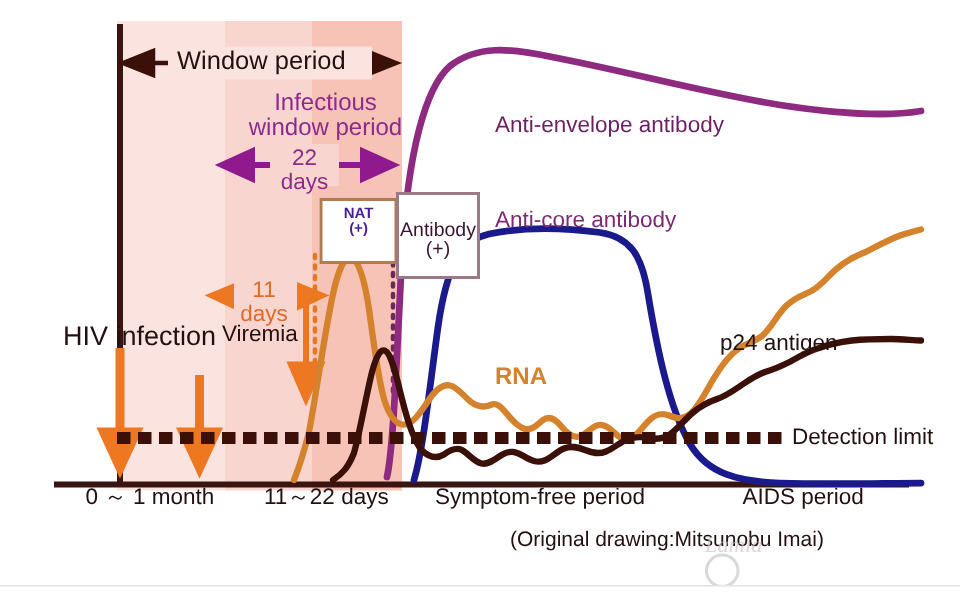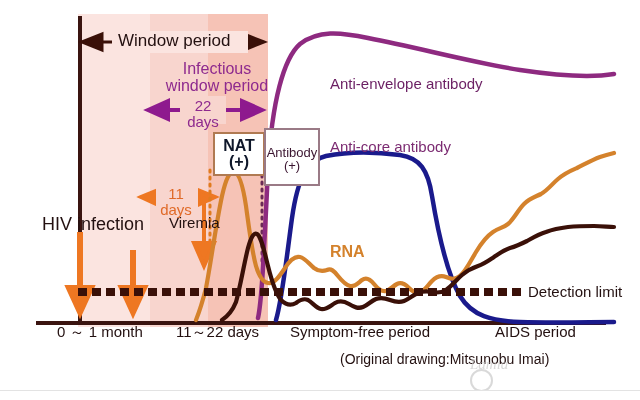--- a/index.html
+++ b/index.html
@@ -24,39 +24,39 @@
   #curves{position:absolute;left:0;top:0;width:640px;height:400px;}
 
   
   .lbl{position:absolute;white-space:nowrap;line-height:1.08;}
 
   #lbl-window{left:118px;top:32px;font-size:17px;color:#231010;}
   #lbl-infectious{left:152px;top:60px;font-size:16px;color:#8e2a8e;text-align:center;width:130px;}
   #lbl-22{left:186px;top:98px;font-size:15px;color:#8e2a8e;text-align:center;width:34px;}
   #lbl-11{left:159px;top:186px;font-size:15px;color:#e06a28;text-align:center;width:34px;}
   #lbl-hiv{left:42px;top:215px;font-size:18px;color:#231010;}
-  #lbl-viremia{left:148px;top:215px;font-size:15px;color:#231010;margin-left:21px;}
+  #lbl-viremia{left:148px;top:215px;font-size:15px;color:#231010;}
   #lbl-antienv{left:330px;top:76px;font-size:15px;color:#6b1f63;}
   #lbl-anticore{left:330px;top:139px;font-size:15px;color:#7c2b72;}
   #lbl-rna{left:330px;top:243px;font-size:16px;font-weight:bold;color:#d4822c;}
   #lbl-p24{left:480px;top:221px;font-size:15px;color:#231010;}
   #lbl-det{left:528px;top:284px;font-size:15px;color:#231010;}
 
   
   #lbl-ax1{left:57px;top:324px;font-size:15px;color:#231010;}
   #lbl-ax2{left:176px;top:324px;font-size:15px;color:#231010;}
   #lbl-ax3{left:290px;top:324px;font-size:15px;color:#231010;}
   #lbl-ax4{left:495px;top:324px;font-size:15px;color:#231010;}
 
   #lbl-credit{left:340px;top:352px;font-size:14px;color:#231010;}
 
   
   .callout{position:absolute;background:#fff;border:2px solid #8a6a5a;text-align:center;line-height:1.0;}
   #box-nat{left:213px;top:132px;width:48px;height:36px;padding-top:4px;border-color:#b07a52;}
-  #box-nat .t{font-size:16px;font-weight:bold;color:#0f172a;display:block;}
+  #box-nat .t{font-size:10px;font-weight:bold;color:#4c1d95;display:block;}
   #box-ab{left:264px;top:128px;width:52px;height:38px;padding-top:16px;border-color:#9a7a86;}
   #box-ab .t{font-size:13px;color:#3b1530;display:block;}
 
   
   #wm-wrap{position:absolute;left:470px;top:366px;width:165px;height:26px;}
   #wm-text{position:absolute;left:22px;top:2px;font-size:17px;color:#8d8d8d;letter-spacing:1px;
            font-family:"DejaVu Sans", sans-serif;opacity:.72;margin-top:36px;}
   #wm-ghost{position:absolute;left:0px;top:-10px;font-size:15px;color:#c9c9c9;
             font-family:"Liberation Serif", serif;font-style:italic;opacity:.7;}
   #wm-circle{position:absolute;left:0px;top:3px;width:19px;height:19px;border:2px solid #c9c9c9;
@@ -169,20 +169,21 @@
   <div class="lbl" id="lbl-22" style="white-space:pre-line">22
 days</div>
   <div class="lbl" id="lbl-11" style="white-space:pre-line">11
 days</div>
   <div class="lbl" id="lbl-hiv">HIV infection</div>
   <div class="lbl" id="lbl-viremia">Viremia</div>
 
   <div class="lbl" id="lbl-anticore">Anti-core antibody</div>
   <div class="lbl" id="lbl-antienv">Anti-envelope antibody</div>
   <div class="lbl" id="lbl-rna">RNA</div>
+  <div class="lbl" id="lbl-p24">p24 antigen</div>
   <div class="lbl" id="lbl-det">Detection limit</div>
 
   <div class="lbl" id="lbl-ax1">0 ～ 1 month</div>
   <div class="lbl" id="lbl-ax2">11～22 days</div>
   <div class="lbl" id="lbl-ax3">Symptom-free period</div>
   <div class="lbl" id="lbl-credit">(Original drawing:Mitsunobu Imai)</div>
 
   <div class="lbl" id="lbl-ax4">AIDS period</div>
 
   <div class="callout" id="box-nat">

